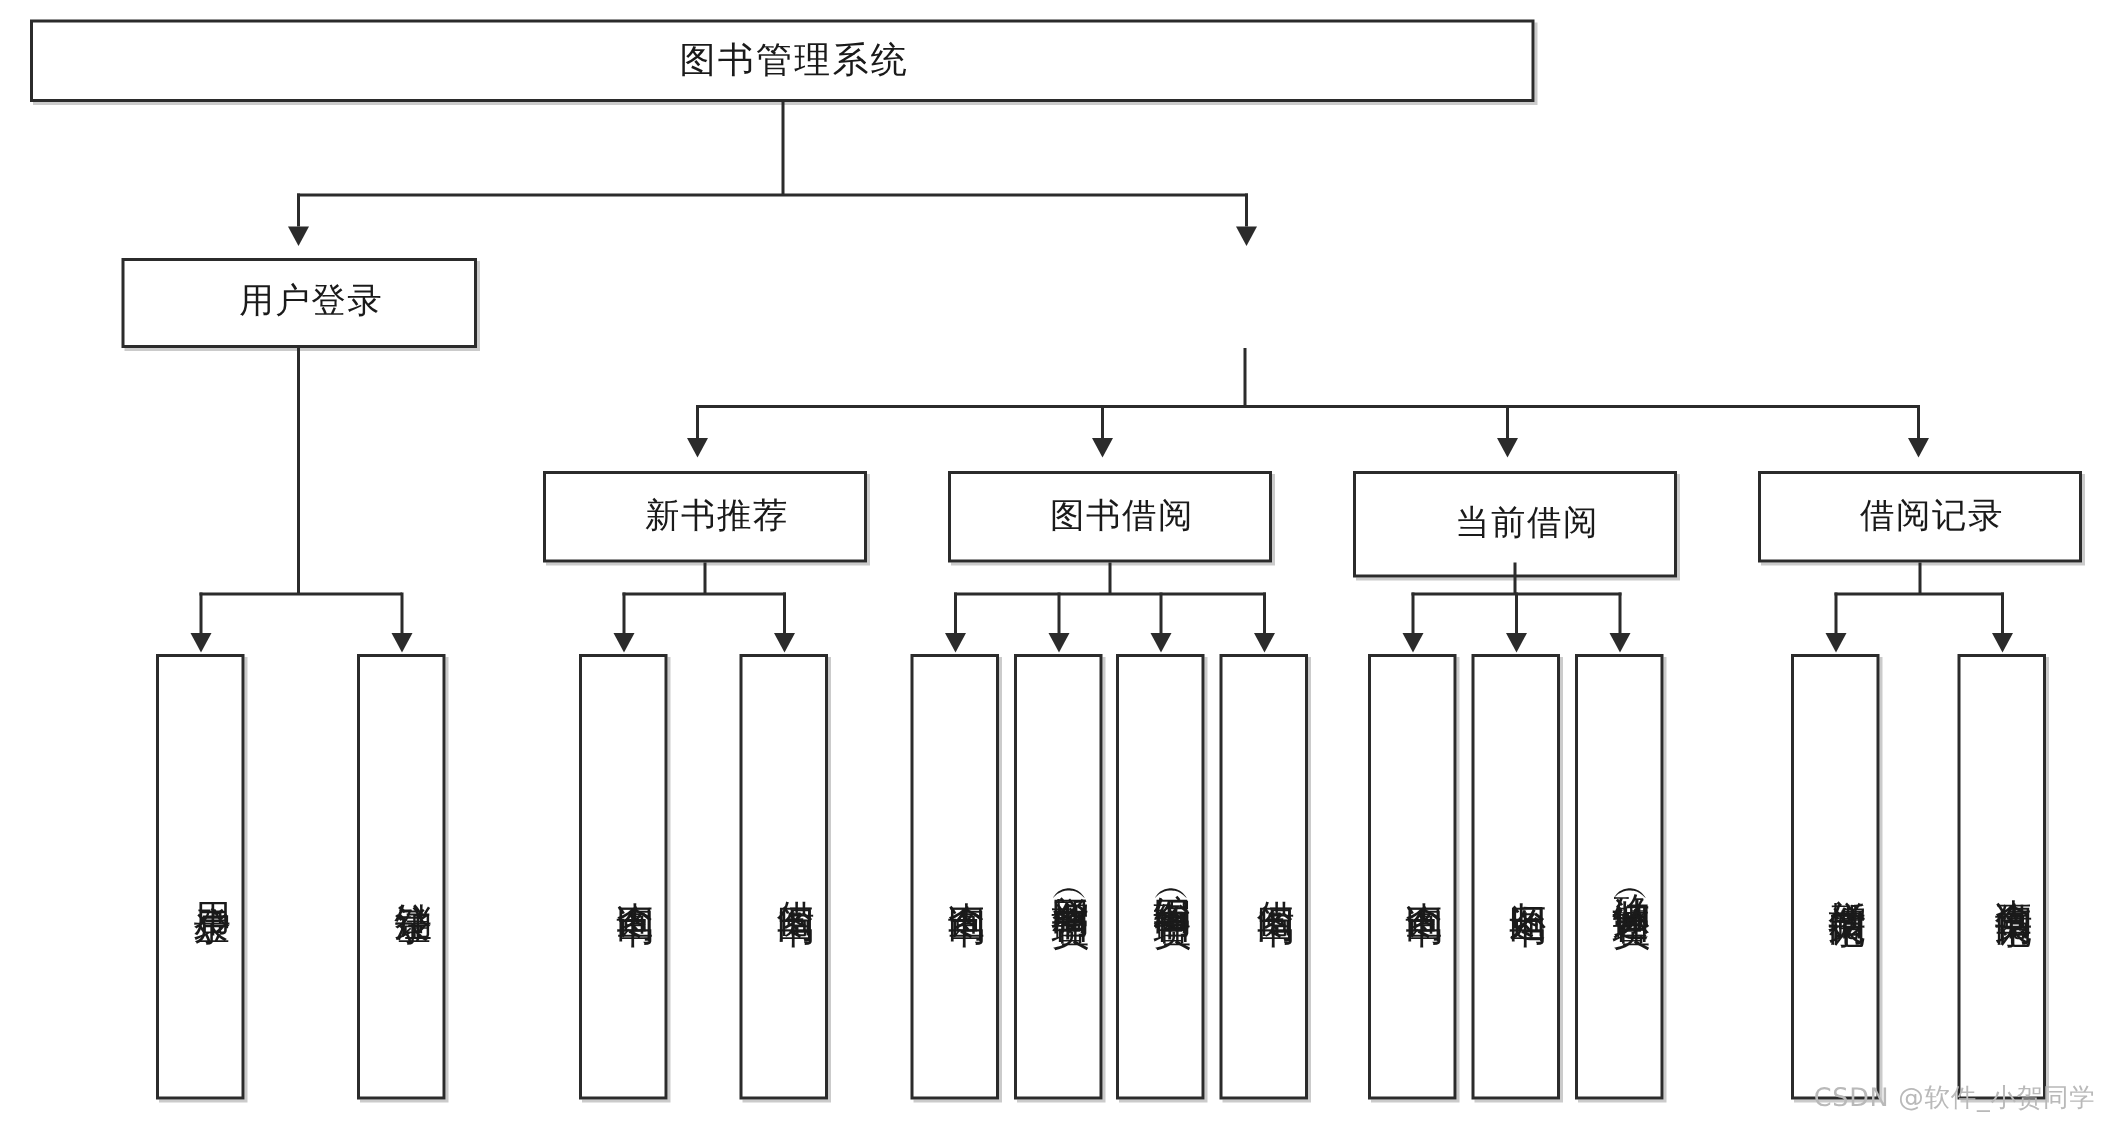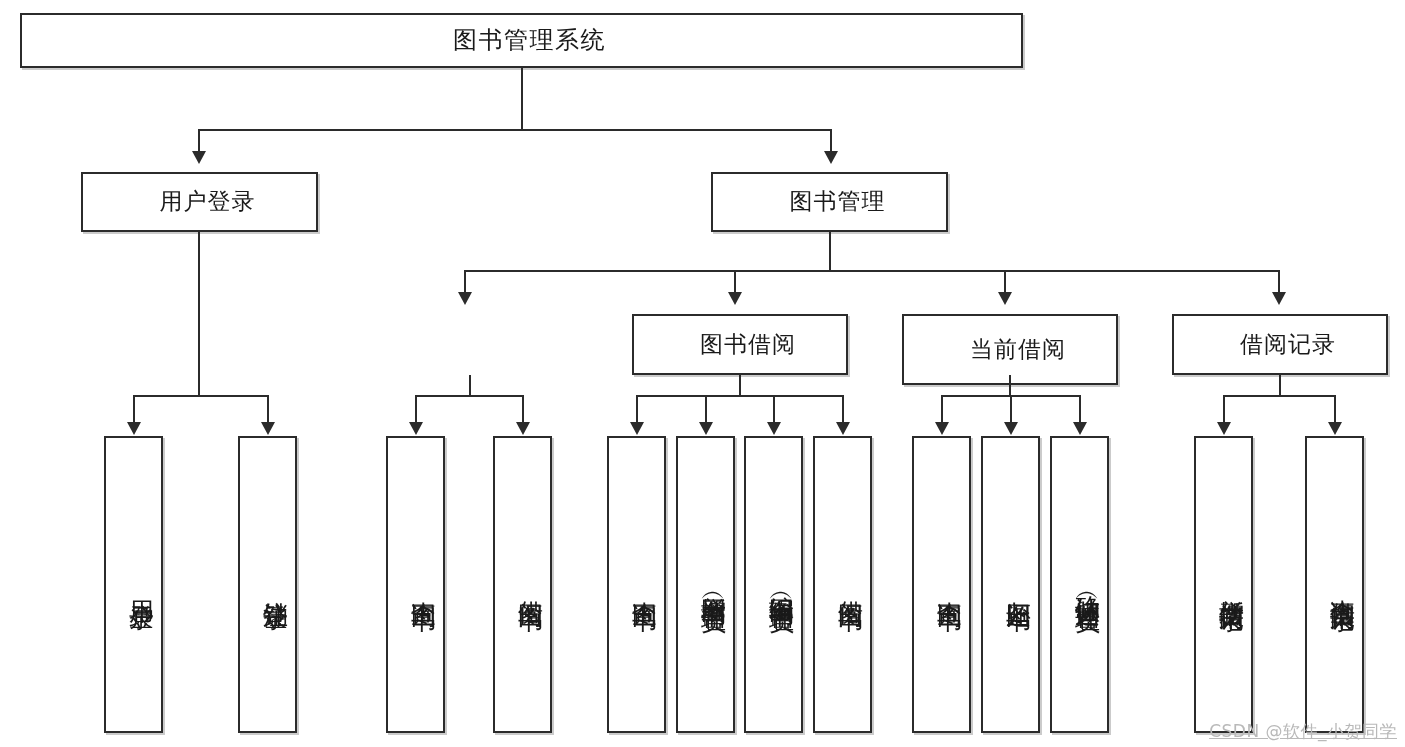--- a/index.html
+++ b/index.html
@@ -73,64 +73,63 @@
   
   #watermark{
     position:absolute;
     right:8px;
     bottom:4px;
     font-size:17px;
     color:#b9b9b9;
     letter-spacing:0.5px;
     white-space:nowrap;
     font-family:"DejaVu Sans","Liberation Sans",sans-serif;
-    text-decoration:underline;
   }
 </style>
 </head>
 <body>
 
 <div id="canvas">
 
   <div class="node root h" style="left:20px;top:13px;width:1003px;height:55px;">
     <span class="label">图书管理系统</span>
   </div>
 
   <div class="ln v" style="left:521px;top:68px;height:62px;"></div>
   <div class="ln h" style="left:198px;top:129px;width:634px;"></div>
   <div class="ln v" style="left:198px;top:129px;height:22px;"></div>
   <div class="ln v" style="left:830px;top:129px;height:22px;"></div>
   <div class="arrow" style="left:192px;top:151px;"></div>
   <div class="arrow" style="left:824px;top:151px;"></div>
 
   <div class="node h" style="left:81px;top:172px;width:237px;height:60px;">
     <span class="label">用户登录</span>
-  </div>
-  <div class="node h" style="left:711px;top:172px;width:237px;height:60px;">
-    <span class="label">图书管理</span>
   </div>
 
   <div class="ln v" style="left:198px;top:232px;height:164px;"></div>
   <div class="ln h" style="left:133px;top:395px;width:135px;"></div>
   <div class="ln v" style="left:133px;top:395px;height:27px;"></div>
   <div class="ln v" style="left:267px;top:395px;height:27px;"></div>
   <div class="arrow" style="left:127px;top:422px;"></div>
   <div class="arrow" style="left:261px;top:422px;"></div>
 
   <div class="ln v" style="left:829px;top:232px;height:39px;"></div>
   <div class="ln h" style="left:464px;top:270px;width:816px;"></div>
   <div class="ln v" style="left:464px;top:270px;height:22px;"></div>
   <div class="ln v" style="left:734px;top:270px;height:22px;"></div>
   <div class="ln v" style="left:1004px;top:270px;height:22px;"></div>
   <div class="ln v" style="left:1278px;top:270px;height:22px;"></div>
   <div class="arrow" style="left:458px;top:292px;"></div>
   <div class="arrow" style="left:728px;top:292px;"></div>
   <div class="arrow" style="left:998px;top:292px;"></div>
   <div class="arrow" style="left:1272px;top:292px;"></div>
 
+  <div class="node h" style="left:362px;top:314px;width:216px;height:61px;">
+    <span class="label">新书推荐</span>
+  </div>
   <div class="node h" style="left:632px;top:314px;width:216px;height:61px;justify-content:center;">
     <span class="label">图书借阅</span>
   </div>
   <div class="node h" style="left:902px;top:314px;width:216px;height:71px;">
     <span class="label">当前借阅</span>
   </div>
   <div class="node h" style="left:1172px;top:314px;width:216px;height:61px;">
     <span class="label">借阅记录</span>
   </div>
 

